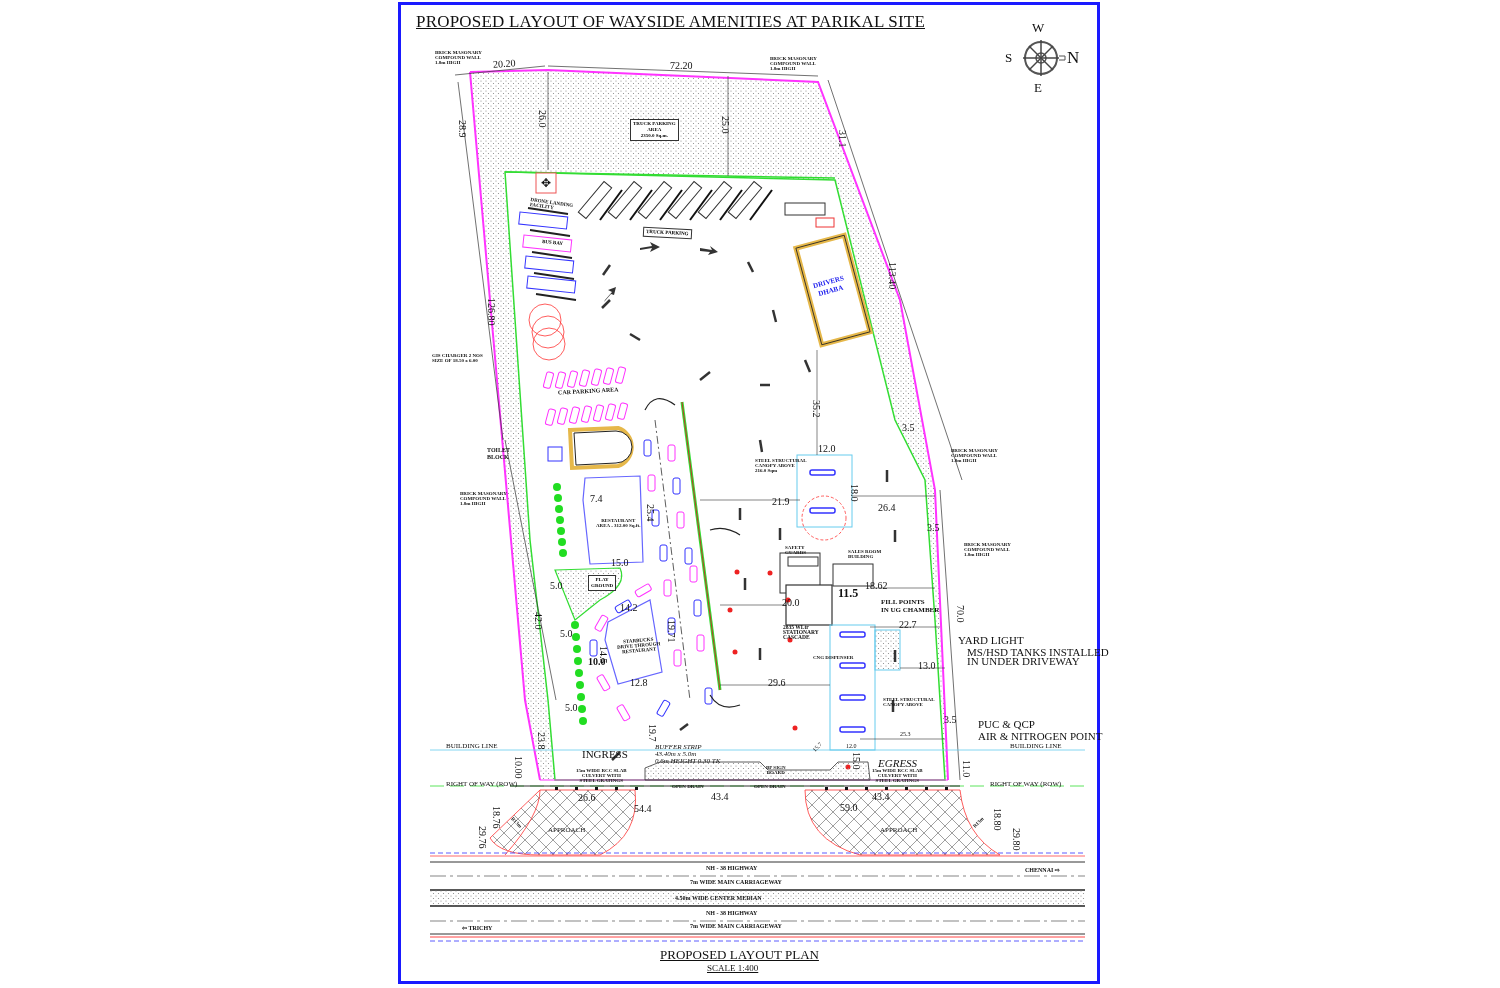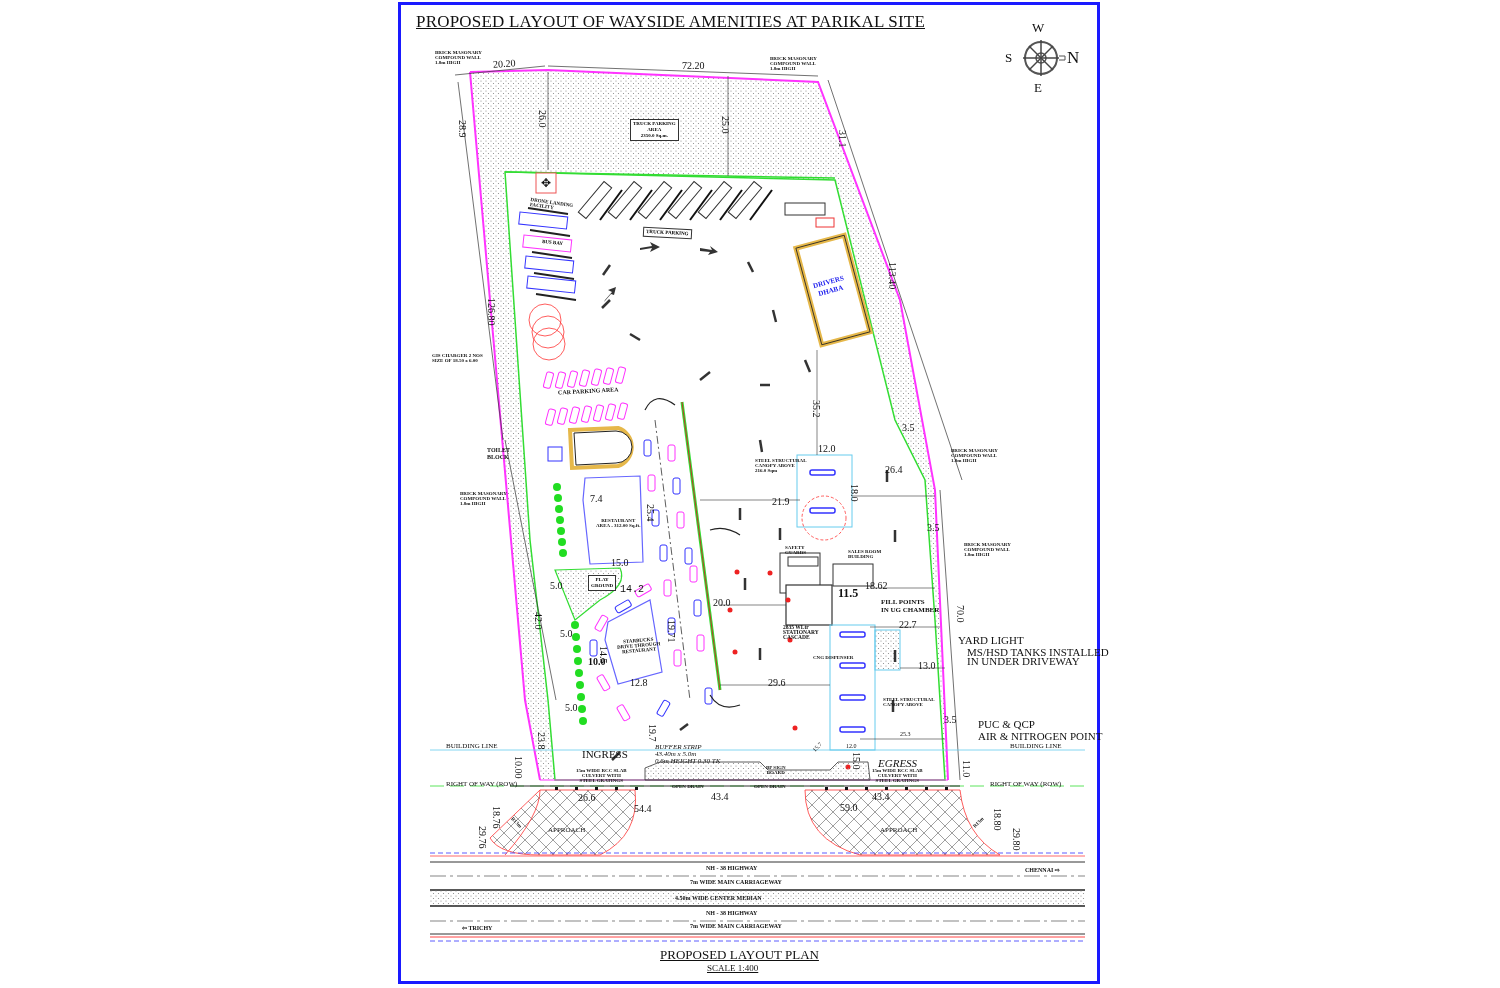--- a/index.html
+++ b/index.html
@@ -301,21 +301,21 @@
   <line x1="430" y1="890" x2="1085" y2="890" stroke="#222" stroke-width="1.5"></line>
   <rect x="430" y="890" width="655" height="16" fill="url(#dots)"></rect>
   <line x1="430" y1="906" x2="1085" y2="906" stroke="#222" stroke-width="1.5"></line>
   <line x1="430" y1="921" x2="1085" y2="921" stroke="#333" stroke-width="0.6" stroke-dasharray="16 4 3 4"></line>
   <line x1="430" y1="934" x2="1085" y2="934" stroke="#333" stroke-width="1"></line>
   <line x1="430" y1="937" x2="1085" y2="937" stroke="#ff4444" stroke-width="1"></line>
   <line x1="430" y1="941" x2="1085" y2="941" stroke="#3333ff" stroke-width="0.8" stroke-dasharray="5 3"></line>
 </svg>
 
 <div class="dim" style="left:493px;top:58px;transform:rotate(-4deg);">20.20</div>
-<div class="dim" style="left:670px;top:60px;margin-left:12px;">72.20</div>
+<div class="dim" style="left:670px;top:60px;">72.20</div>
 <div class="dimv" style="left:468px;top:120px;">28.9</div>
 <div class="dimv" style="left:548px;top:110px;">26.0</div>
 <div class="dimv" style="left:731px;top:116px;">25.0</div>
 <div class="dimv" style="left:848px;top:130px;">31.1</div>
 <div class="dimv" style="left:898px;top:262px;">113.40</div>
 <div class="dimv" style="left:497px;top:298px;">126.80</div>
 <div class="dimv" style="left:544px;top:612px;">42.0</div>
 <div class="dimv" style="left:547px;top:732px;">23.8</div>
 <div class="dimv" style="left:966px;top:605px;">70.0</div>
 <div class="dimv" style="left:972px;top:760px;">11.0</div>
@@ -445,29 +445,29 @@
 <div class="note" style="left:872px;top:768px;text-align:center;">
   <div>15m WIDE RCC SLAB</div>
     <div>CULVERT WITH</div>
     <div>STEEL GRATINGS</div>
 </div>
 
 <div class="dim" style="left:818px;top:443px;">12.0</div>
 <div class="dimv" style="left:860px;top:484px;">18.0</div>
 <div class="dimv" style="left:822px;top:400px;">35.2</div>
 <div class="dim" style="left:772px;top:496px;">21.9</div>
-<div class="dim" style="left:878px;top:464px;margin-left:7px;">26.4</div>
+<div class="dim" style="left:878px;top:502px;">26.4</div>
 <div class="dim" style="left:590px;top:493px;">7.4</div>
 <div class="dimv" style="left:656px;top:504px;">25.4</div>
 <div class="dim" style="left:611px;top:557px;">15.0</div>
-<div class="dim" style="left:713px;top:597px;">20.0</div>
+<div class="dim" style="left:782px;top:597px;">20.0</div>
 <div class="dim" style="left:865px;top:580px;">18.62</div>
 <div class="dim" style="left:899px;top:619px;">22.7</div>
 <div class="dim" style="left:918px;top:660px;">13.0</div>
-<div class="dim" style="left:620px;top:584px;font-family:Liberation Mono, monospace;">14.2</div>
+<div class="dim" style="left:620px;top:602px;">14.2</div>
 <div class="dimv" style="left:677px;top:620px;">19.71</div>
 <div class="dim" style="left:588px;top:656px;font-weight:bold;">10.0</div>
 <div class="dimv" style="left:609px;top:646px;">14.5</div>
 <div class="dim" style="left:630px;top:677px;">12.8</div>
 <div class="dim" style="left:768px;top:677px;">29.6</div>
 <div class="dimv" style="left:658px;top:724px;">19.7</div>
 <div class="dim" style="left:838px;top:586px;font-size:12px;font-weight:bold;">11.5</div>
 <div class="dim" style="left:902px;top:422px;">3.5</div>
 <div class="dim" style="left:927px;top:522px;">3.5</div>
 <div class="dim" style="left:944px;top:714px;">3.5</div>

